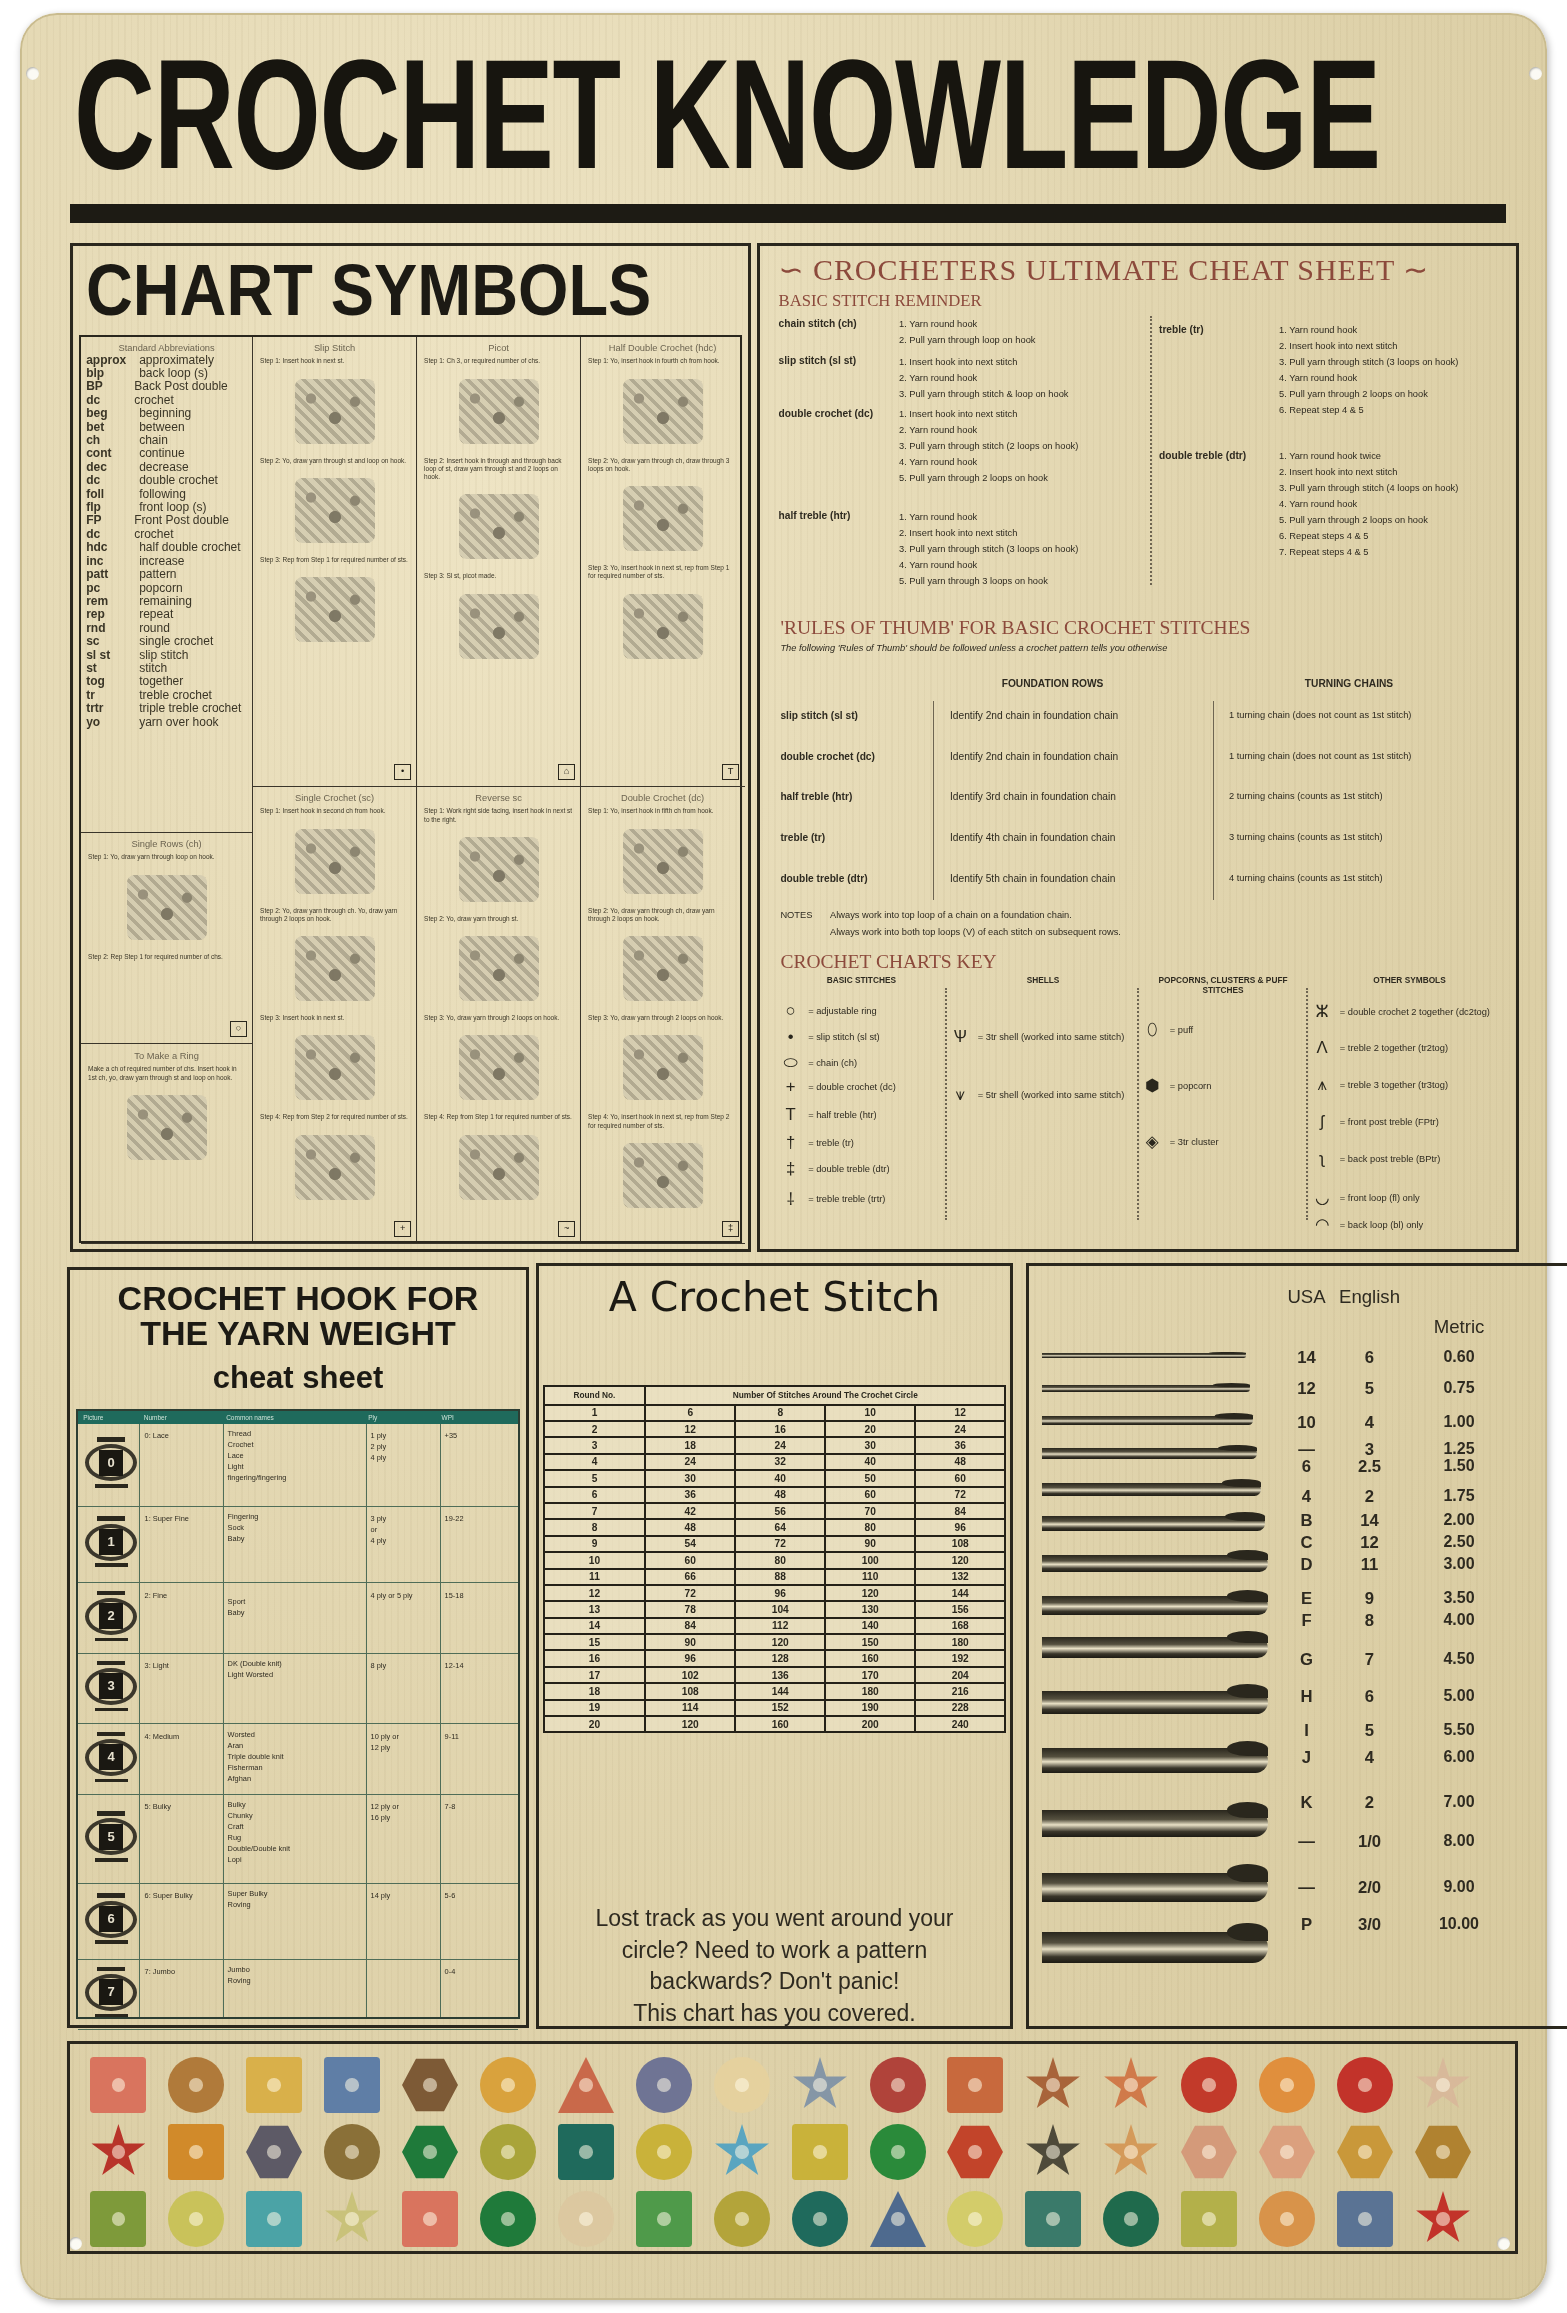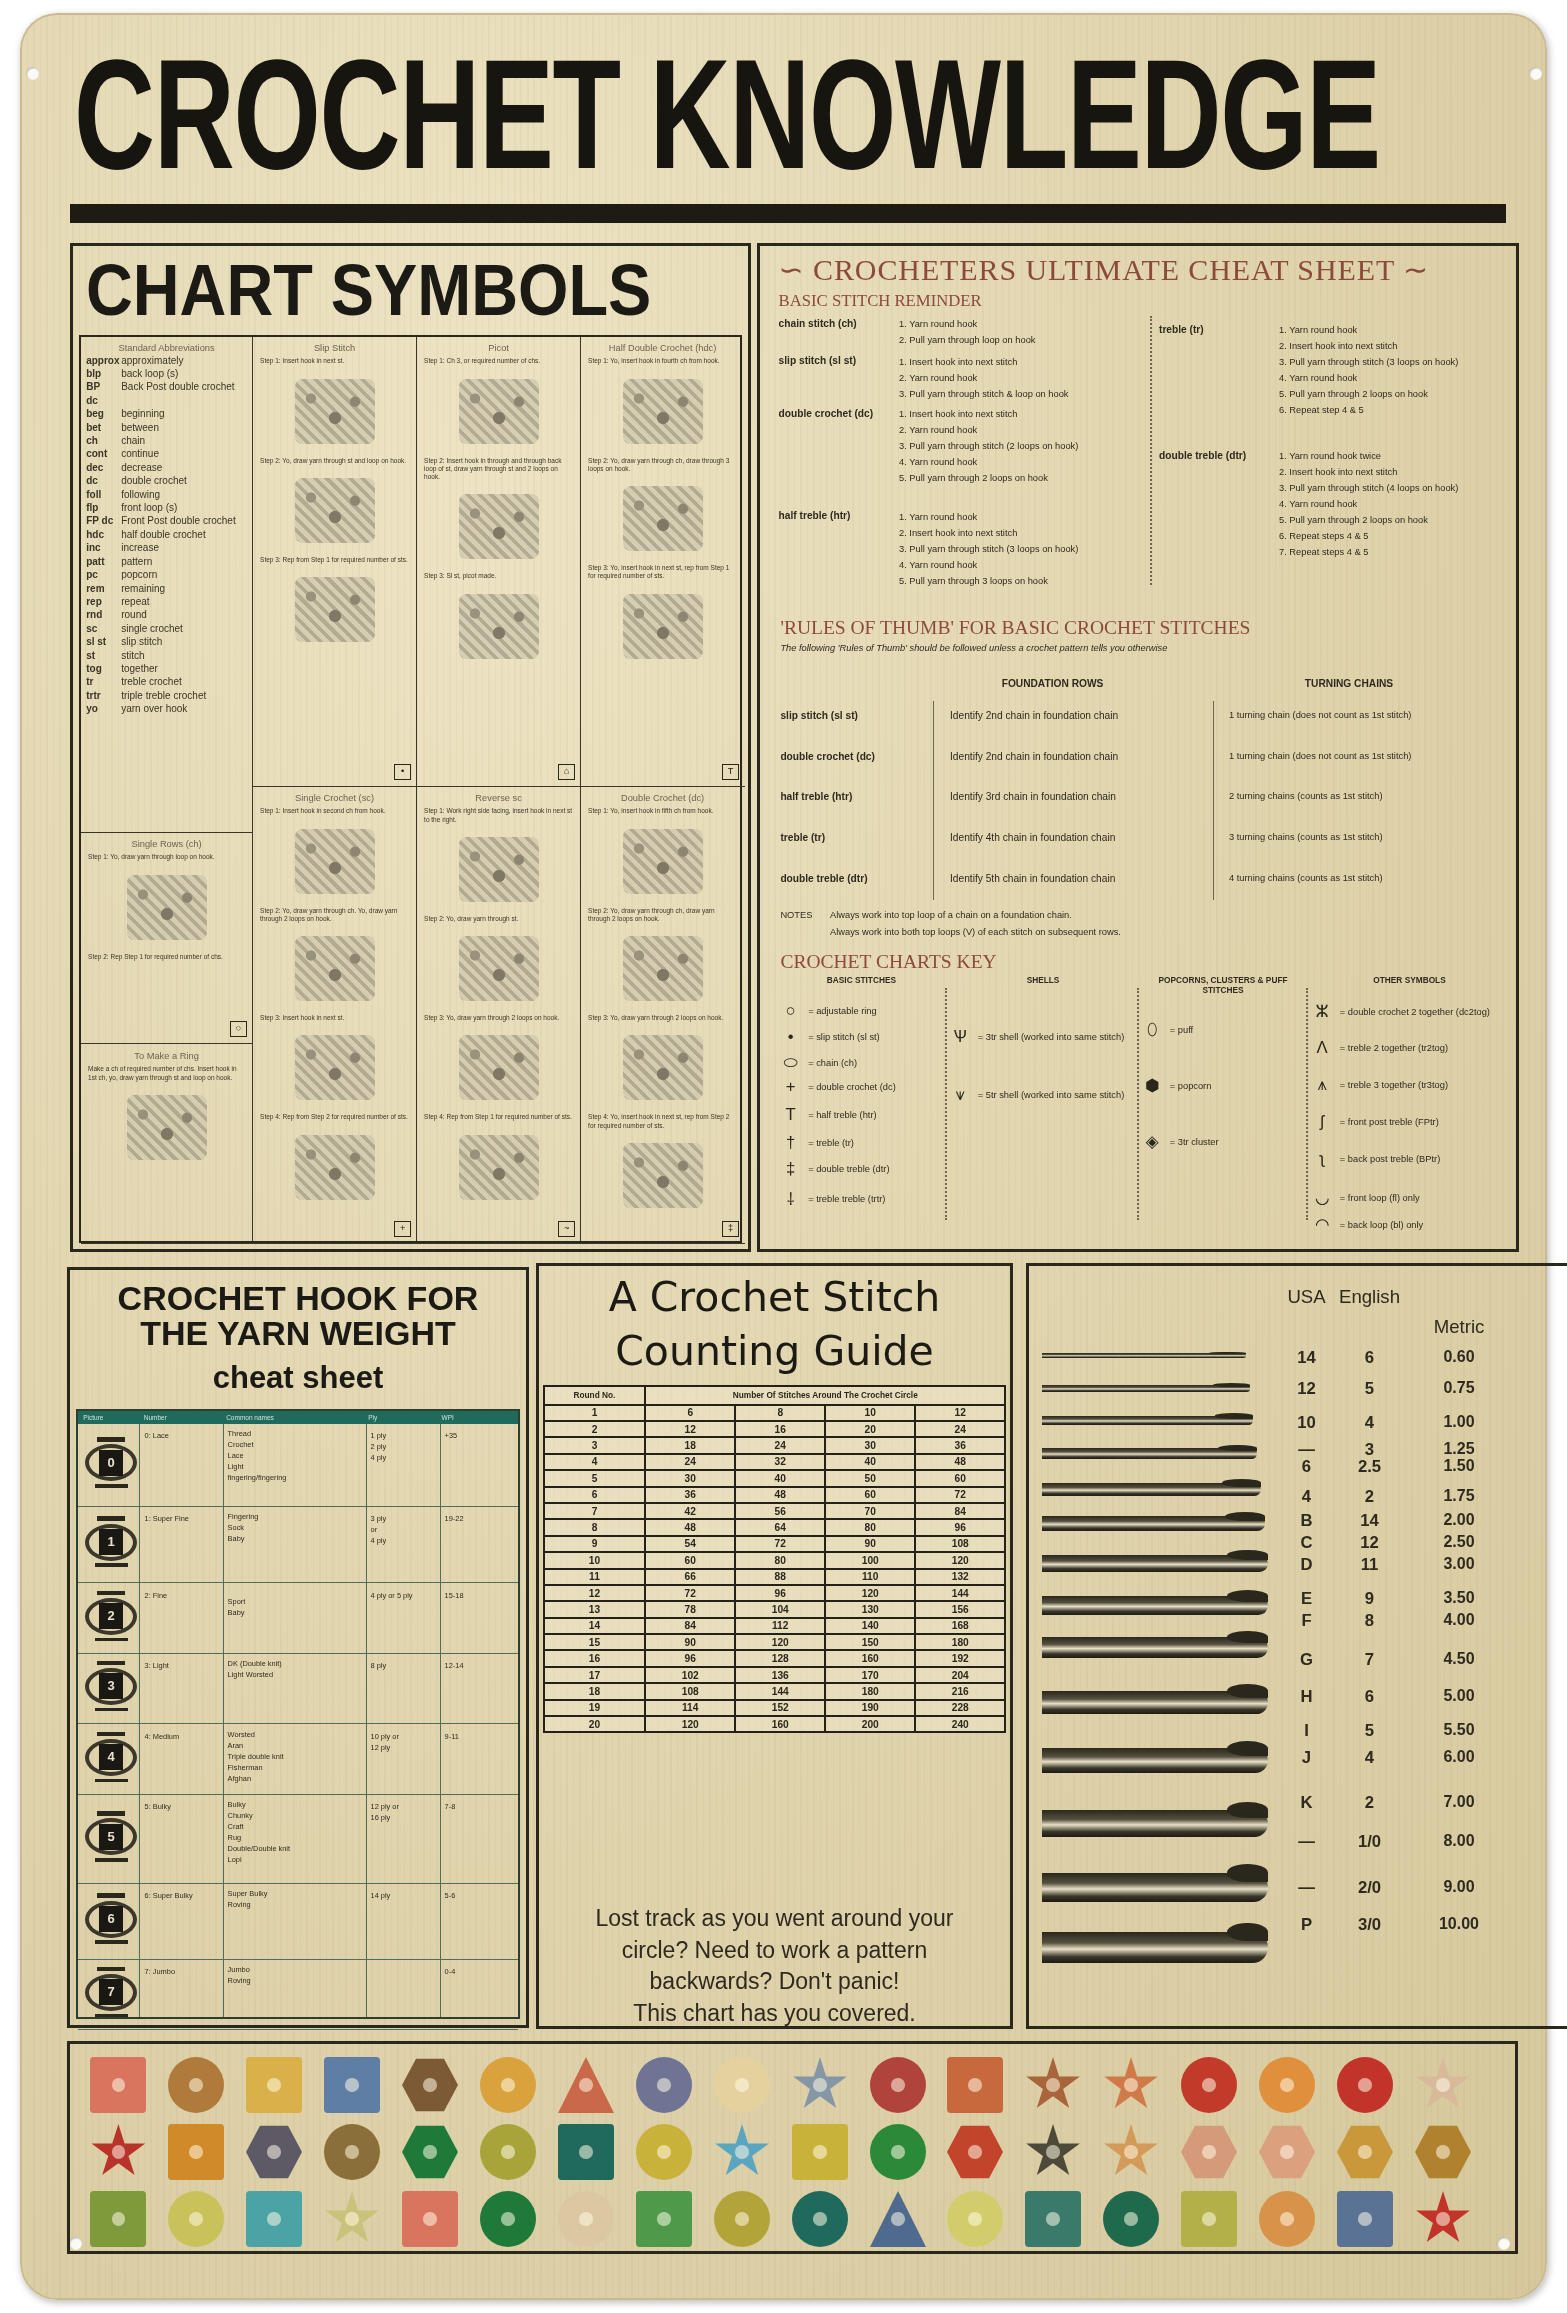--- a/index.html
+++ b/index.html
@@ -26,21 +26,21 @@
   .title-rule { position: absolute; left: 70px; top: 204px; width: 1436px; height: 18.6px; background: #1d1b14; }
 
   .box { position: absolute; border: 3.7px solid #2a271d; }
 
   
   .cs-title { position: absolute; left: 13px; top: 3.7px; font-weight: 700; font-size: 72px; line-height: 80px; transform: scaleX(0.9); transform-origin: left top; white-space: nowrap; }
   .cs-grid { position: absolute; left: 5.6px; top: 89px; right: 5.6px; bottom: 5.6px; border: 2.8px solid #2a271d; }
   .cs-col { position: absolute; top: 0; bottom: 0; border-right: 1.9px solid #3a352a; }
   .cs-cell { position: absolute; border-bottom: 1.9px solid #3a352a; padding: 5.6px; }
   .cs-head { font-size: 9.3px; text-align: center; color: #6b6350; line-height: 11px; }
-  .cs-abbr-row { display: flex; gap: 7px; font-size: 10px; line-height: 13.4px; color: #3a3526; }
+  .cs-abbr-row { display: flex; gap: 25px; font-size: 12px; line-height: 13.4px; color: #3a3526; }
   .cs-abbr-row span:first-child { width: 28px; font-weight: 700; }
   .swatch { width: 80px; height: 65px; margin: 13px auto; border-radius: 7.4px;
     background:
       radial-gradient(circle at 20% 30%, #8c8572 0 4.6px, transparent 5.6px),
       radial-gradient(circle at 50% 60%, #6d6756 0 5.6px, transparent 6.5px),
       radial-gradient(circle at 75% 35%, #7d7764 0 4.6px, transparent 5.6px),
       repeating-linear-gradient(45deg, #a9a28b 0 3.7px, #d3cbb0 3.7px 8.3px);
     opacity: 0.85; }
   .sym-badge { position: absolute; right: 5.6px; bottom: 5.6px; width: 16.7px; height: 16.7px; border: 1.9px solid #2a271d; font-size: 9.3px; text-align: center; line-height: 13px; }
 
@@ -643,21 +643,20 @@
           <div>Roving</div>
         </div>
         <div class="yw-text" style="left: 293px; top: 5.6px; width: 70px;"></div>
         <div class="yw-text" style="left: 367px; top: 5.6px;">0-4</div>
       </div>
     </div>
 </section>
 
 <section class="box" id="count" style="left:536px;top:1263px;width:477px;height:766px;">
   <div class="cg-title" style="top:3.7px">A Crochet Stitch</div>
-  <div class="cg-title" style="top:58px">Counting Guide</div>
   <table class="cg-table" id="cg-table">
     <thead>
       <tr>
         <th style="width:22%">Round No.</th>
         <th colspan="4">Number Of Stitches Around The Crochet Circle</th>
       </tr>
     </thead>
     <tbody id="cg-body">
         <tr>
           <td>1</td>

